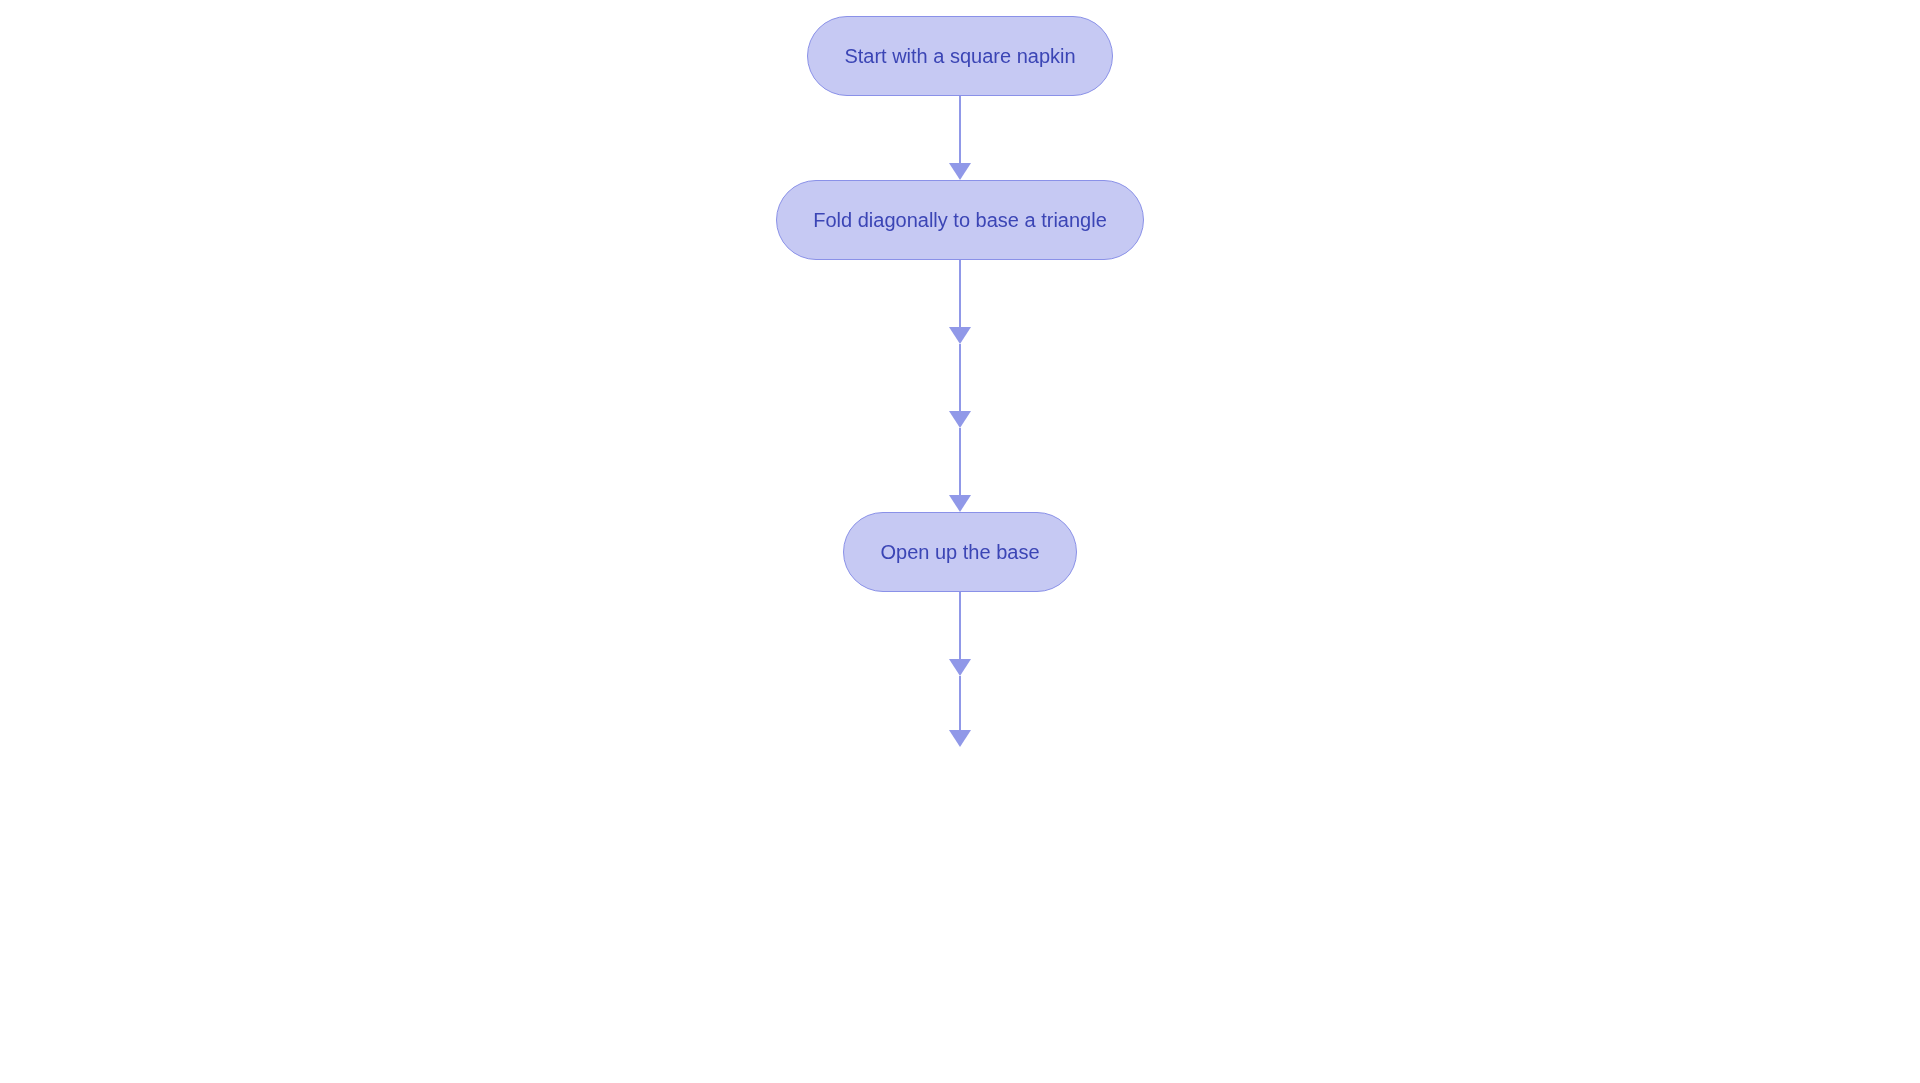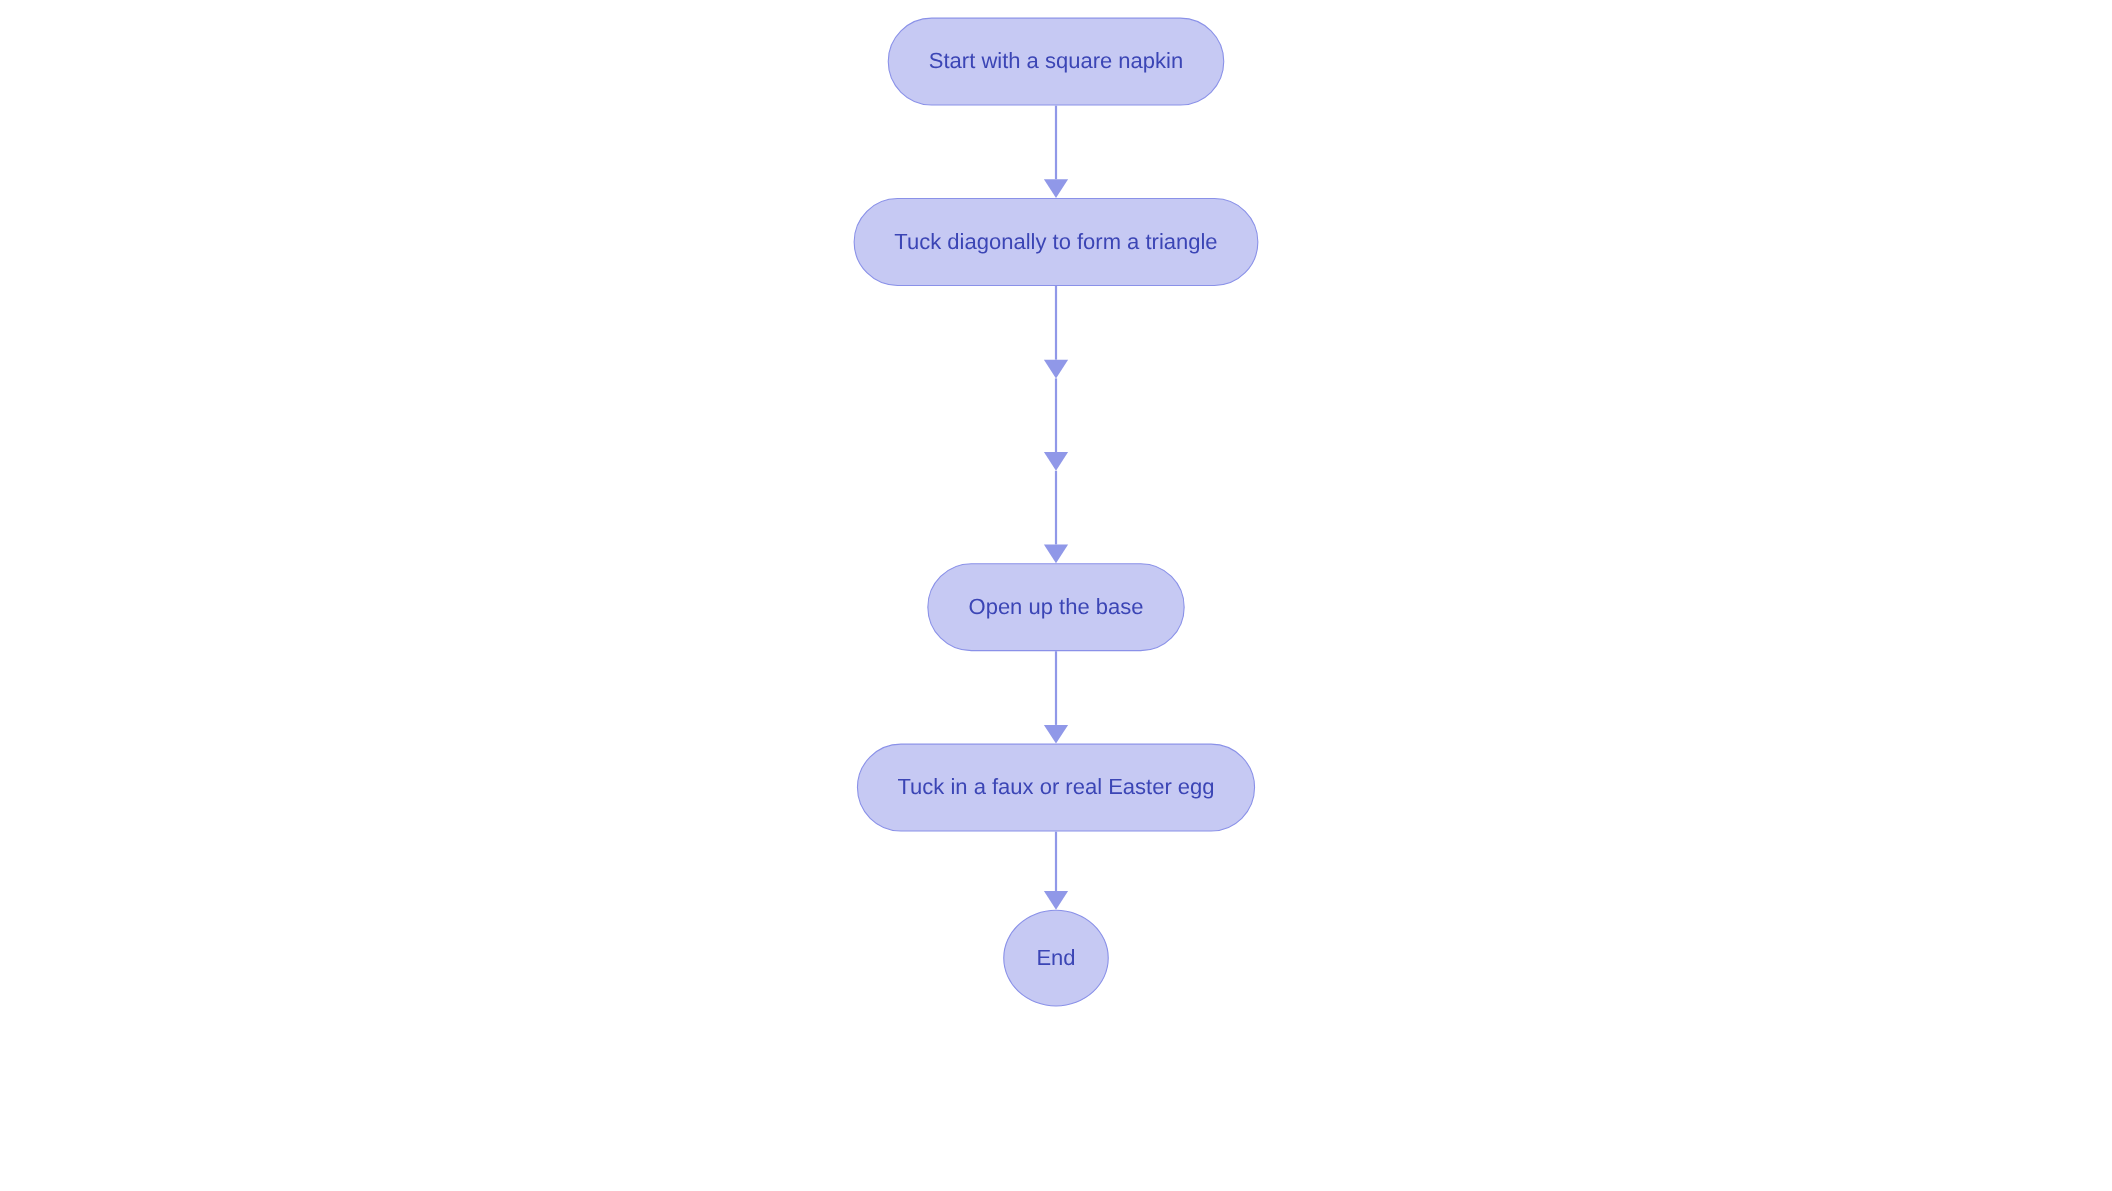--- a/index.html
+++ b/index.html
@@ -75,21 +75,21 @@
 
 <div class="canvas" style="--bg: #ffffff; --fill: #c6c9f3; --border: #8a91e8; --text: #3b45b5; --arrow: #9098e8;">
 
   <div class="flow-node">Start with a square napkin</div>
 
   <div class="connector">
     <div class="line"></div>
     <div class="head"></div>
   </div>
 
-  <div class="flow-node">Tuck diagonally to form a triangle</div>
+  <div class="flow-node">Fold diagonally to base a triangle</div>
 
   <div class="connector">
     <div class="line"></div>
     <div class="head"></div>
   </div>
 
 
   <div class="connector">
     <div class="line"></div>
     <div class="head"></div>
@@ -101,22 +101,20 @@
     <div class="head"></div>
   </div>
 
   <div class="flow-node">Open up the base</div>
 
   <div class="connector">
     <div class="line"></div>
     <div class="head"></div>
   </div>
 
-  <div class="flow-node">Tuck in a faux or real Easter egg</div>
 
   <div class="connector short">
     <div class="line"></div>
     <div class="head"></div>
   </div>
 
-  <div class="flow-node circle">End</div>
 
 </div>
 
 </body></html>

